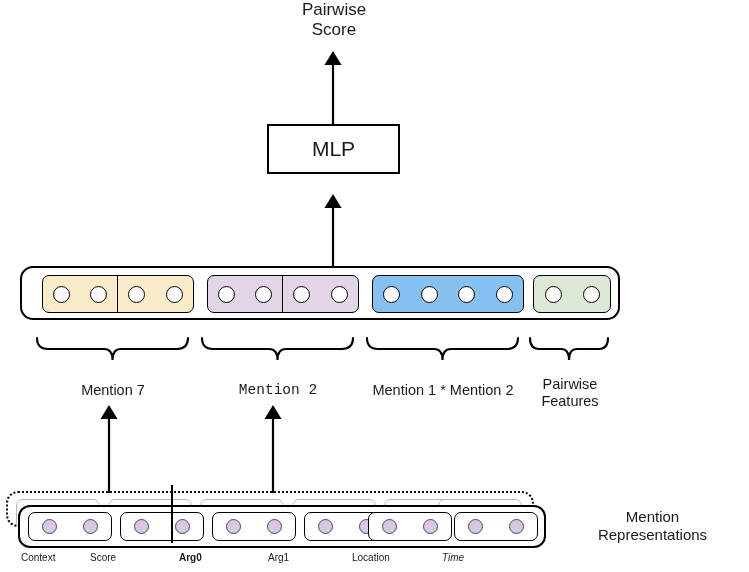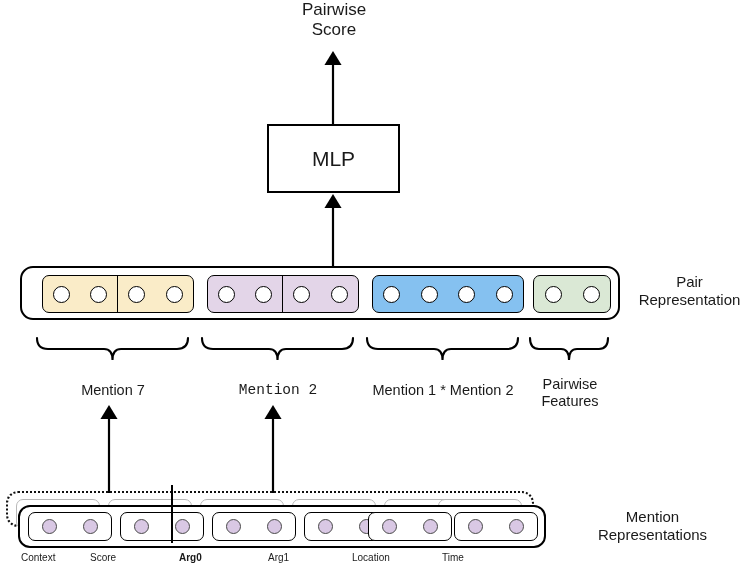--- a/index.html
+++ b/index.html
@@ -29,21 +29,21 @@
   
   #pairwise-score-label {
     left: 249px; top: 0px; width: 170px;
     font-size: 17px; text-align: center;
   }
 
   
   #mlp-box {
     position: absolute;
     left: 267px; top: 124px;
-    width: 133px; height: 69px;
+    width: 133px; height: 50px;
     border: 2.2px solid #000;
     background: #ffffff;
     box-sizing: border-box;
   }
   #mlp-label {
     position: absolute; left: 0; top: 0;
     width: 100%; height: 100%;
     display: flex; align-items: center; justify-content: center;
     font-size: 21px; font-family: "Liberation Sans", sans-serif;
     color: #1a1a1a;
@@ -228,22 +228,20 @@
     </div>
 
     <div class="segment" style="left:511px; width:78px; background:#dae8d5;">
       <div class="seg-half" style="width:100%;">
         <span class="node"></span>
         <span class="node"></span>
       </div>
     </div>
   </div>
 
-  <div class="txt" id="pair-rep-caption">Pair
-Representation</div>
 
   <div class="brace" style="left:34px; top:336px; width:157px;">
     <svg width="157" height="26" viewBox="0 0 157 26">
       <path d="M3,2 Q3,13 14,13 L70,13 Q78.5,13 78.5,24 Q78.5,13 87,13 L143,13 Q154,13 154,2" fill="none" stroke="#000" stroke-width="2.1" stroke-linecap="round"></path>
     </svg>
   </div>
   <div class="brace" style="left:199px; top:336px; width:157px;">
     <svg width="157" height="26" viewBox="0 0 157 26">
       <path d="M3,2 Q3,13 14,13 L70,13 Q78.5,13 78.5,24 Q78.5,13 87,13 L143,13 Q154,13 154,2" fill="none" stroke="#000" stroke-width="2.1" stroke-linecap="round"></path>
     </svg>
@@ -320,21 +318,21 @@
     </div>
   </div>
 
   <div id="mention-split"></div>
 
   <div class="txt mr-caption" style="left:21px; width:92px;">Context</div>
   <div class="txt mr-caption" style="left:90px; width:92px;">Score</div>
   <div class="txt mr-caption" style="left:179px; width:92px;font-weight:bold;">Arg0</div>
   <div class="txt mr-caption" style="left:268px; width:92px;">Arg1</div>
   <div class="txt mr-caption" style="left:352px; width:92px;">Location</div>
-  <div class="txt mr-caption" style="left:442px; width:92px;">Time</div>
+  <div class="txt mr-caption" style="left:442px; width:92px;font-style:italic;">Time</div>
 
   <div class="txt" id="mention-rep-caption">Mention
 Representations</div>
 
   <svg id="arrow-layer" width="749" height="572" viewBox="0 0 749 572">
     <defs>
       <marker id="ah" markerWidth="9" markerHeight="9" refX="3.2" refY="4.5" orient="auto" markerUnits="strokeWidth">
         <path d="M0,0.6 L0,8.4 L6.4,4.5 z" fill="#000"></path>
       </marker>
     </defs>

